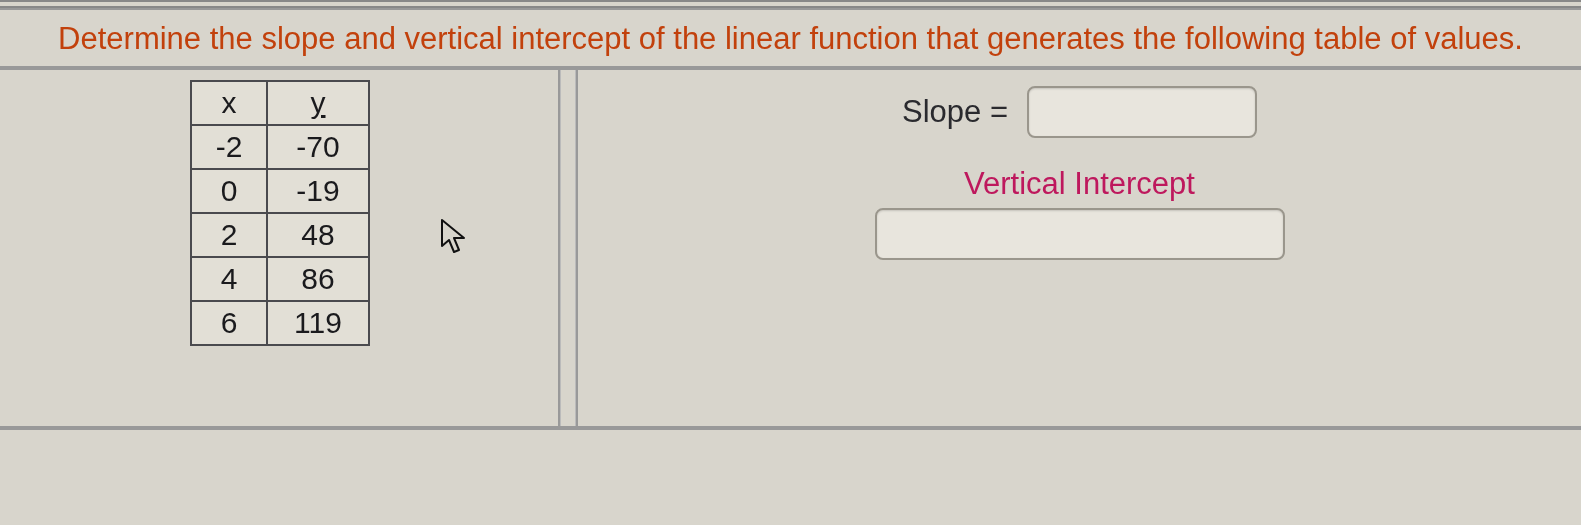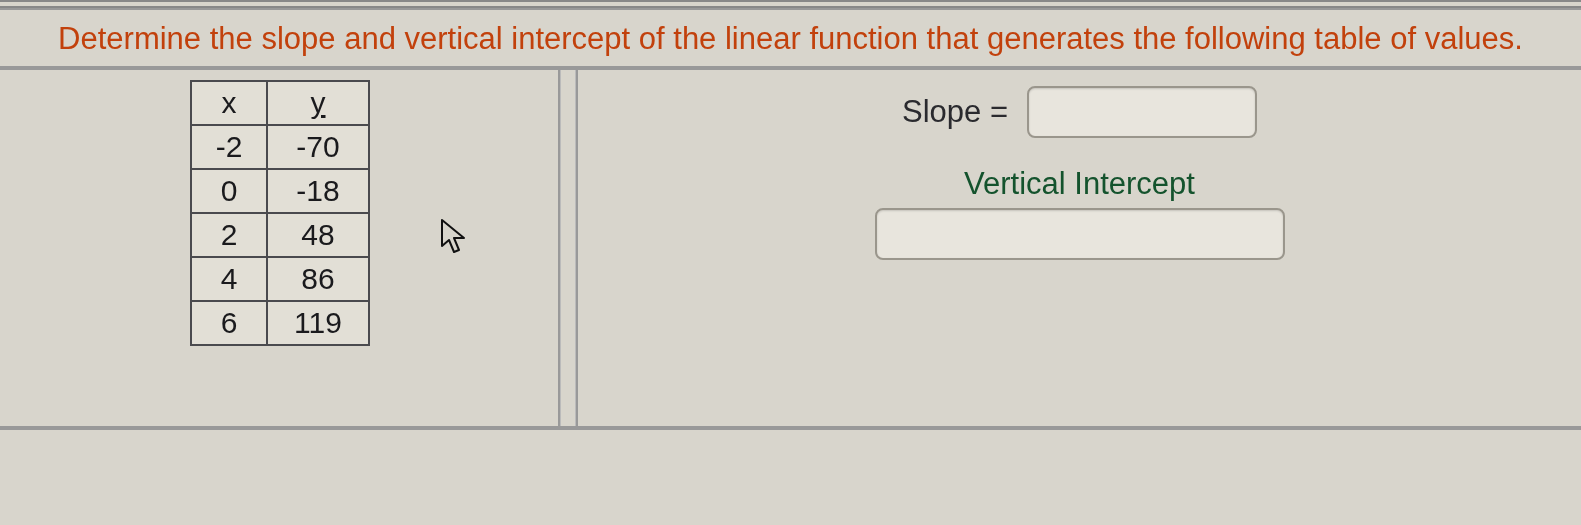--- a/index.html
+++ b/index.html
@@ -112,21 +112,21 @@
     width: 410px;
   }
   .vi-block {
     display: flex;
     flex-direction: column;
     align-items: center;
     gap: 6px;
   }
   .vi-label1 {
     font-size: 31px;
-    color: #14532d;
+    color: #be185d;
     text-align: center;
   }
   .vi-label2 {
     font-size: 29px;
     color: #2a2a2e;
     text-align: center;
   }
   .bottom-rule {
     border-top: 2px solid #999;
     height: 8px;
@@ -151,21 +151,21 @@
             <th class="col-y">y</th>
           </tr>
         </thead>
         <tbody>
           <tr>
             <td class="col-x">-2</td>
             <td class="col-y">-70</td>
           </tr>
           <tr>
             <td class="col-x">0</td>
-            <td class="col-y">-18</td>
+            <td class="col-y">-19</td>
           </tr>
           <tr>
             <td class="col-x">2</td>
             <td class="col-y">48</td>
           </tr>
           <tr>
             <td class="col-x">4</td>
             <td class="col-y">86</td>
           </tr>
           <tr>

